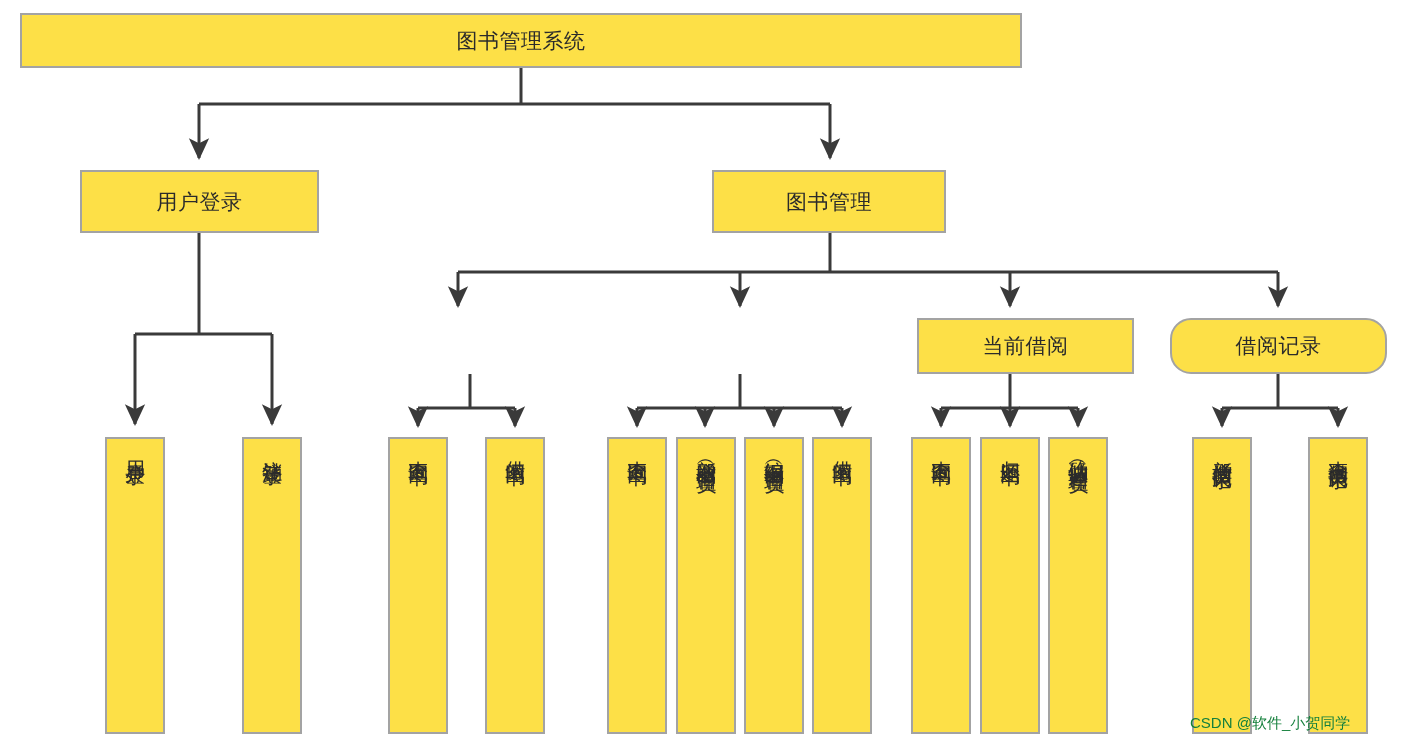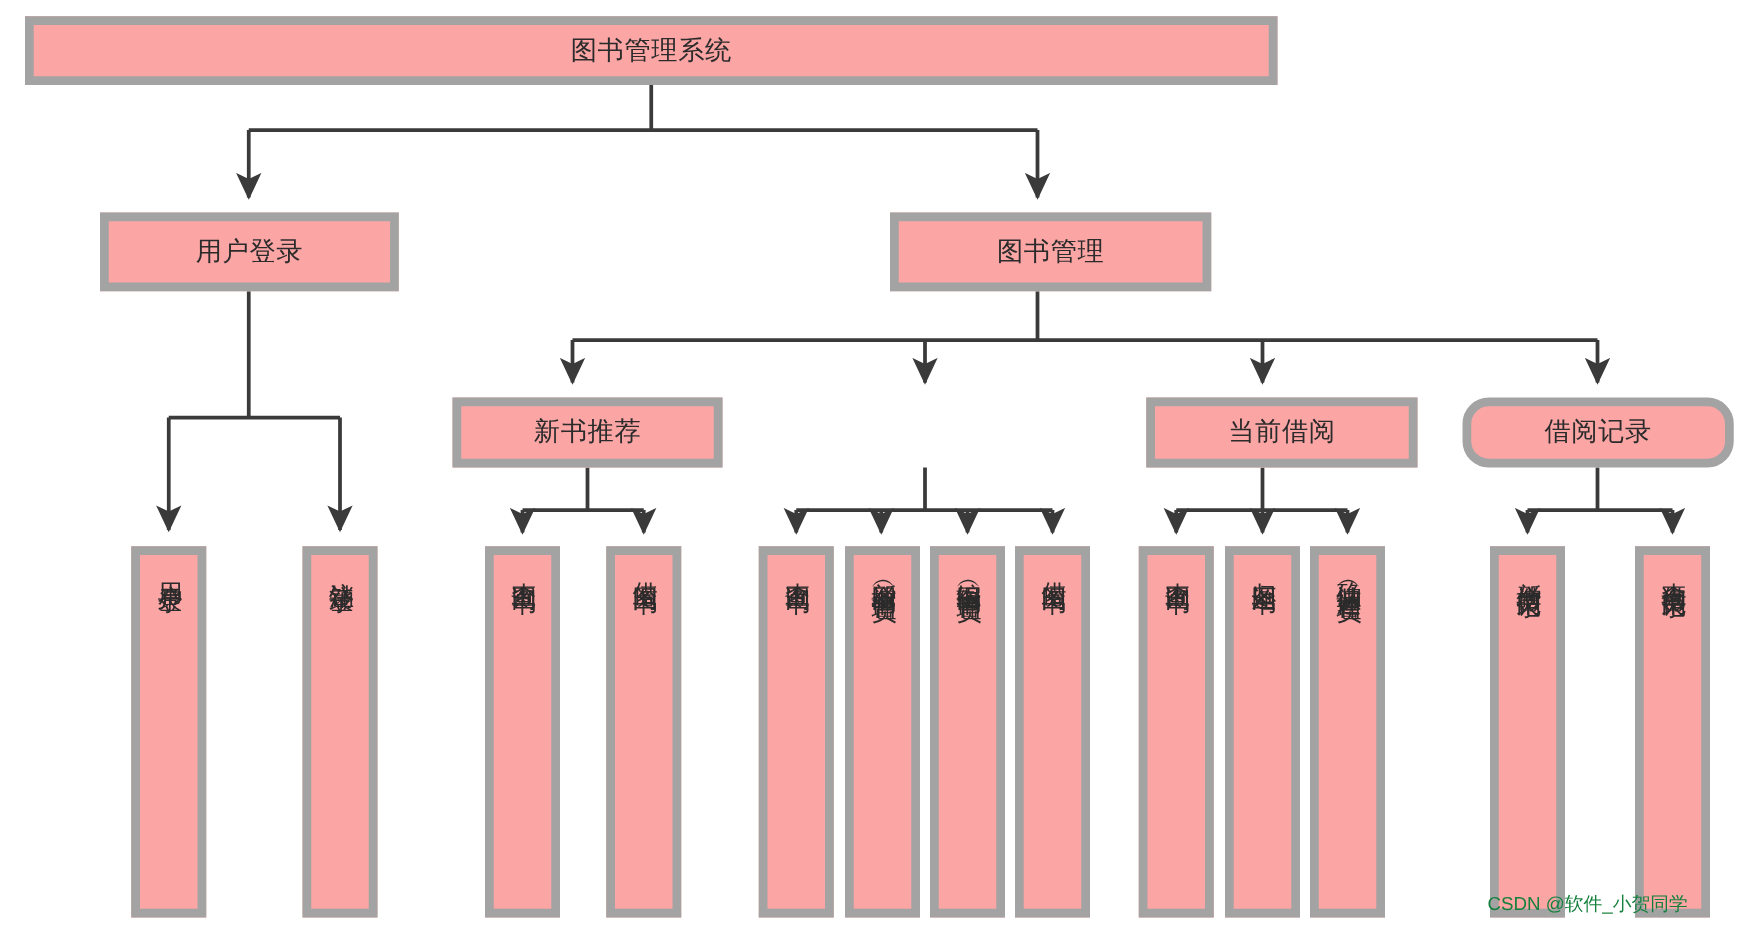--- a/index.html
+++ b/index.html
@@ -23,22 +23,22 @@
   #edge-layer {
     position: absolute;
     left: 0;
     top: 0;
     width: 1405px;
     height: 747px;
   }
   .node {
     position: absolute;
     box-sizing: border-box;
-    background: #fca5a5;
-    border: 7px solid #a3a3a3;
+    background: #fde047;
+    border: 2px solid #a3a3a3;
     display: flex;
     align-items: center;
     justify-content: center;
     color: #2b2b2b;
     z-index: 2;
   }
   .node-label {
     display: block;
     text-align: center;
     line-height: 1.22;
@@ -128,27 +128,24 @@
     </g>
   </svg>
 
   <div class="node h" style="left:20px; top:13px; width:1002px; height:55px;">
     <span class="node-label">图书管理系统</span>
   </div>
 
   <div class="node h" style="left:80px; top:170px; width:239px; height:63px;">
     <span class="node-label">用户登录</span>
   </div>
-  <div class="node h" style="left:712px; top:170px; width:257px; height:63px;">
+  <div class="node h" style="left:712px; top:170px; width:234px; height:63px;">
     <span class="node-label">图书管理</span>
   </div>
 
-  <div class="node h" style="left:362px; top:318px; width:216px; height:56px;">
-    <span class="node-label">新书推荐</span>
-  </div>
   <div class="node h" style="left:901px; top:318px; width:217px; height:56px;margin-left:16px;">
     <span class="node-label">当前借阅</span>
   </div>
   <div class="node h" style="left:1170px; top:318px; width:217px; height:56px;border-radius:21px;">
     <span class="node-label">借阅记录</span>
   </div>
 
   <div class="node v" style="left:105px; top:437px; width:60px; height:297px;">
     <span class="node-label">用户登录</span>
   </div>

